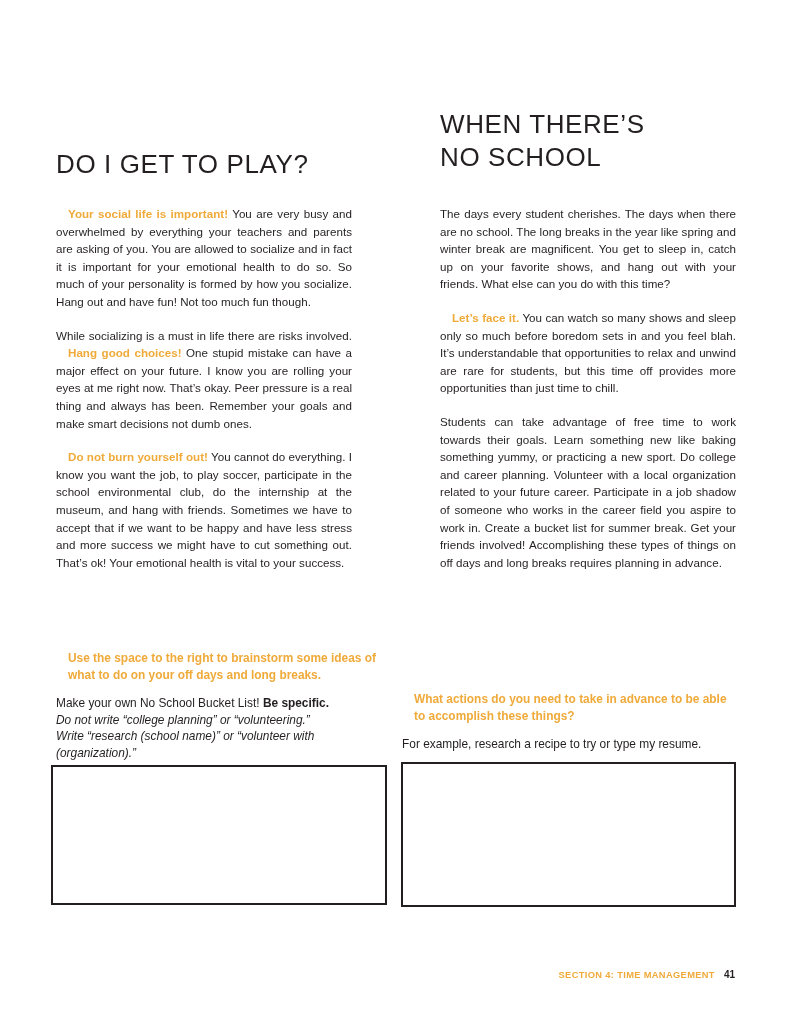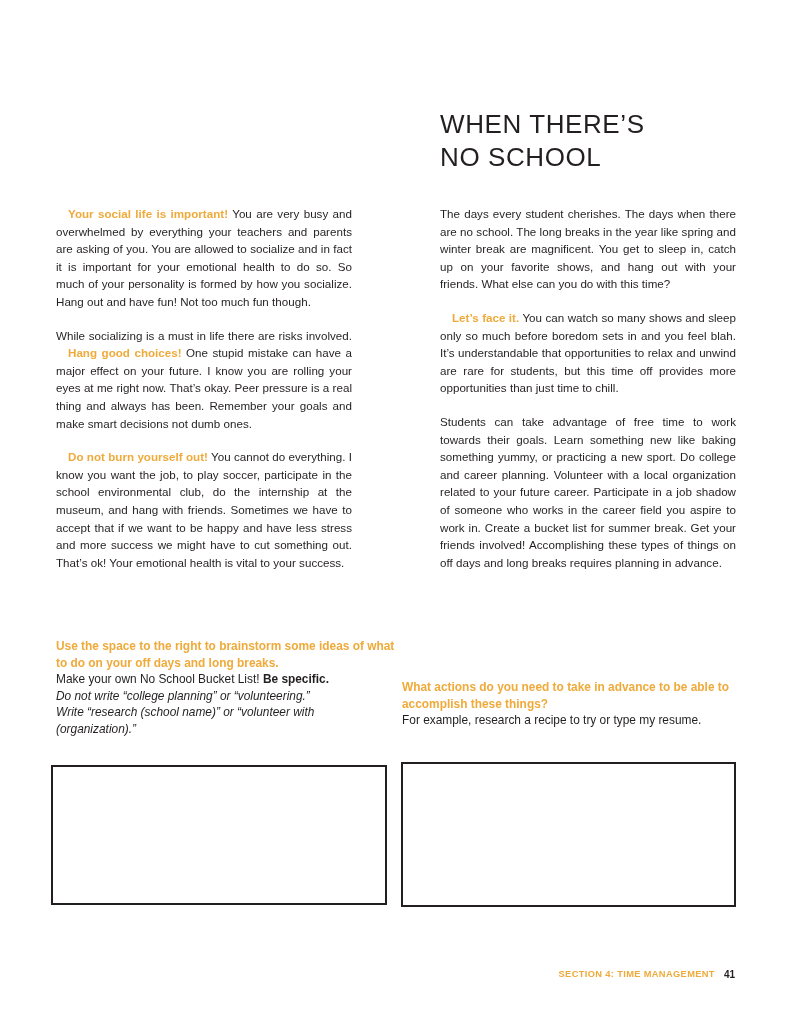--- a/index.html
+++ b/index.html
@@ -53,21 +53,21 @@
 
   #body-left { position: absolute; left: 56px; top: 205px; width: 296px; }
   #body-right { position: absolute; left: 440px; top: 205px; width: 296px; }
 
   
   .prompt-heading {
     color: #efaa3a;
     font-weight: bold;
     font-size: 11.9px;
     line-height: 16.6px;
-    margin: 0;
+    margin: 12px;
   }
   .prompt-line {
     font-size: 11.9px;
     line-height: 16.6px;
     margin: 0;
     color: #231f20;
   }
   .prompt-line .strong { font-weight: bold; }
   .prompt-line.italic { font-style: italic; }
 
@@ -83,41 +83,44 @@
   }
   #answer-box-left  { left: 51px;  top: 765px; width: 336px; height: 140px; }
   #answer-box-right { left: 401px; top: 762px; width: 335px; height: 145px; }
 
   
   .footer {
     position: absolute;
     right: 56px;
     bottom: 44px;
     display: flex;
-    align-items: flex-start;
+    align-items: center;
     gap: 9px;
     white-space: nowrap;
   }
   .footer-section {
     color: #efaa3a;
     font-weight: bold;
     font-size: 9.3px;
     letter-spacing: 0.35px;
   }
   .footer-page {
     color: #231f20;
     font-weight: bold;
     font-size: 10px;
   }
 </style>
 </head>
 <body>
 
 <div class="page">
 
+  <div id="heading-left-wrap">
+    <h1 class="section-heading">DO I GET TO PLAY?</h1>
+  </div>
 
   <div id="heading-right-wrap">
     <h1 class="section-heading">WHEN THERE’S
 NO SCHOOL</h1>
   </div>
 
   <div id="body-left">
 
     <p class="body-p">
       <span class="lead">Your social life is important!</span><span> You are very busy and overwhelmed by everything your teachers and parents are asking of you. You are allowed to socialize and in fact it is important for your emotional health to do so. So much of your personality is formed by how you socialize. Hang out and have fun! Not too much fun though.</span>

